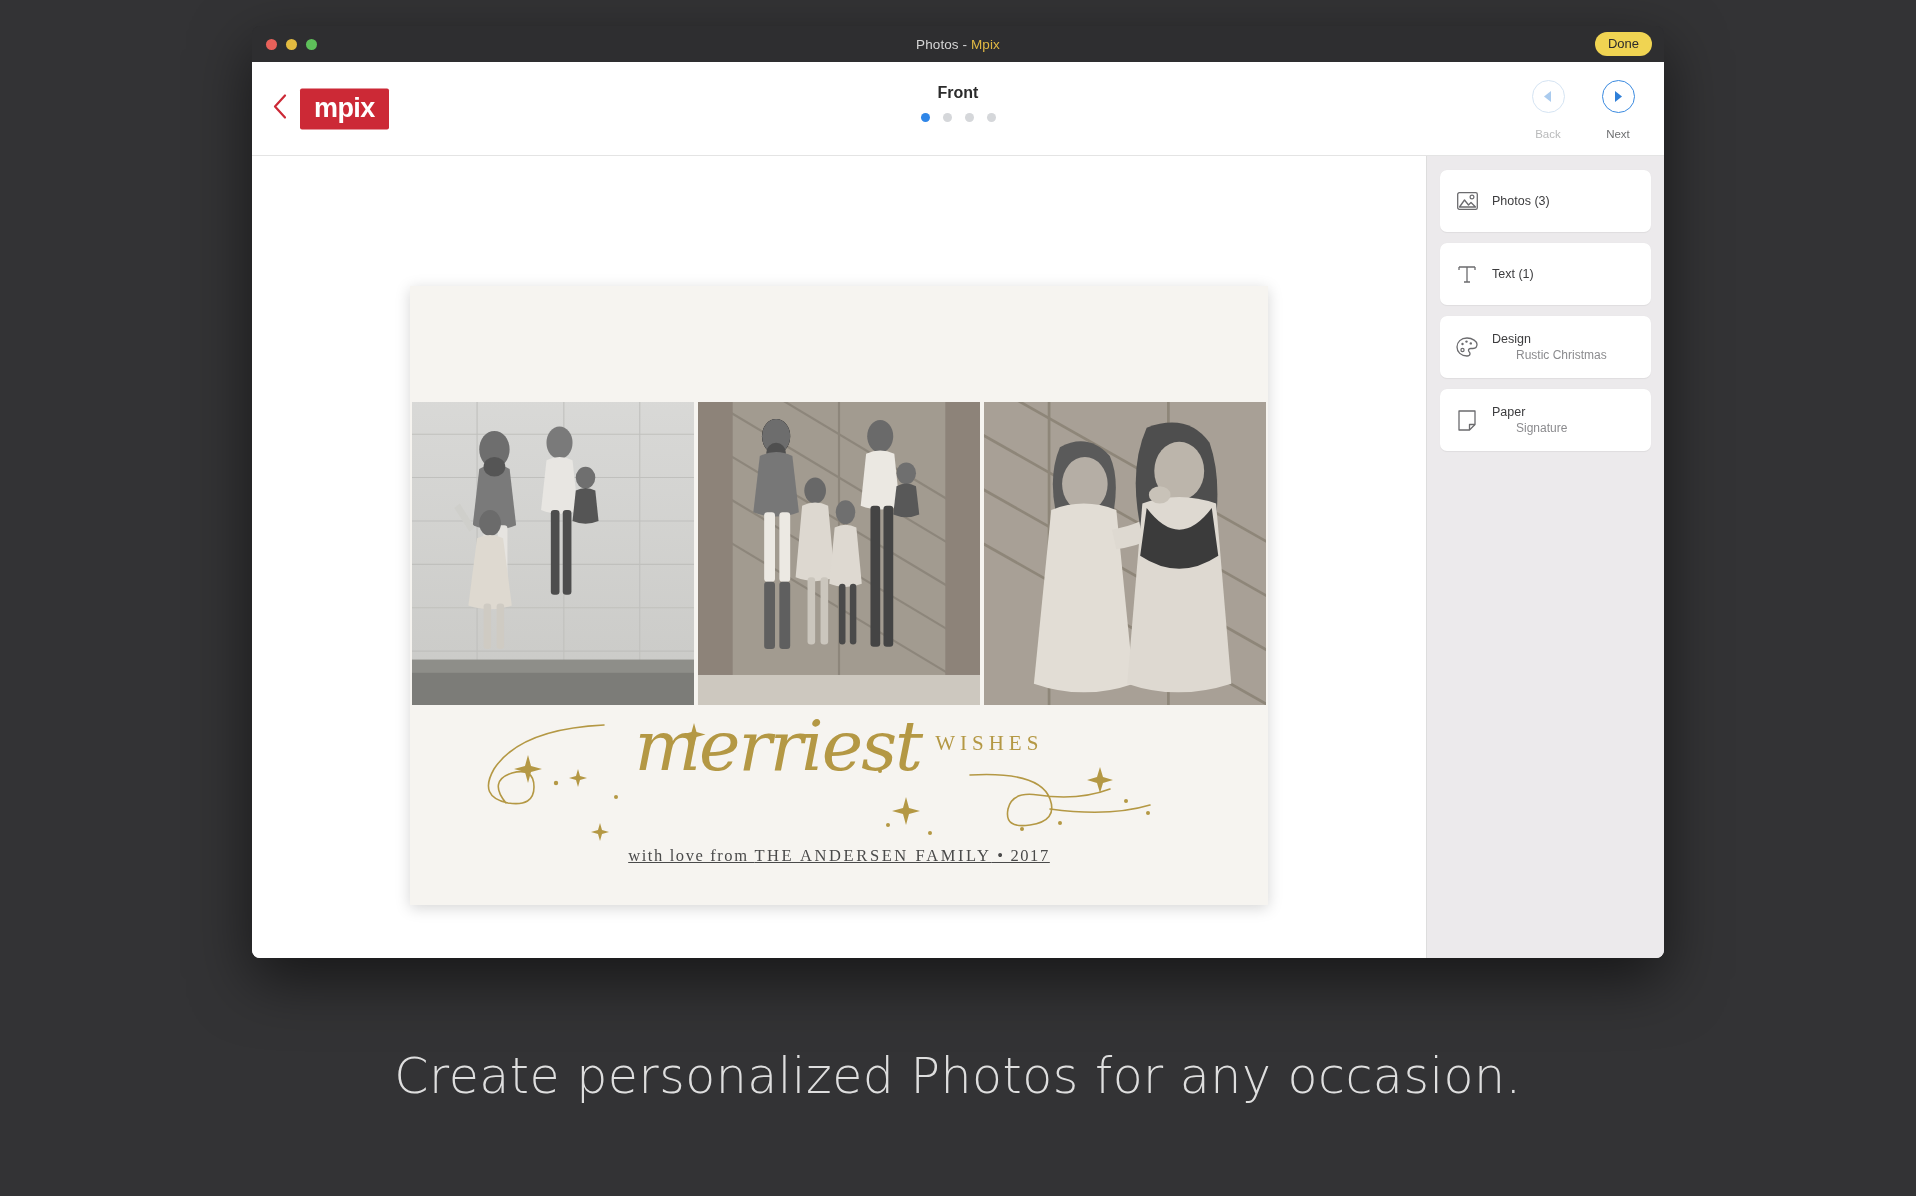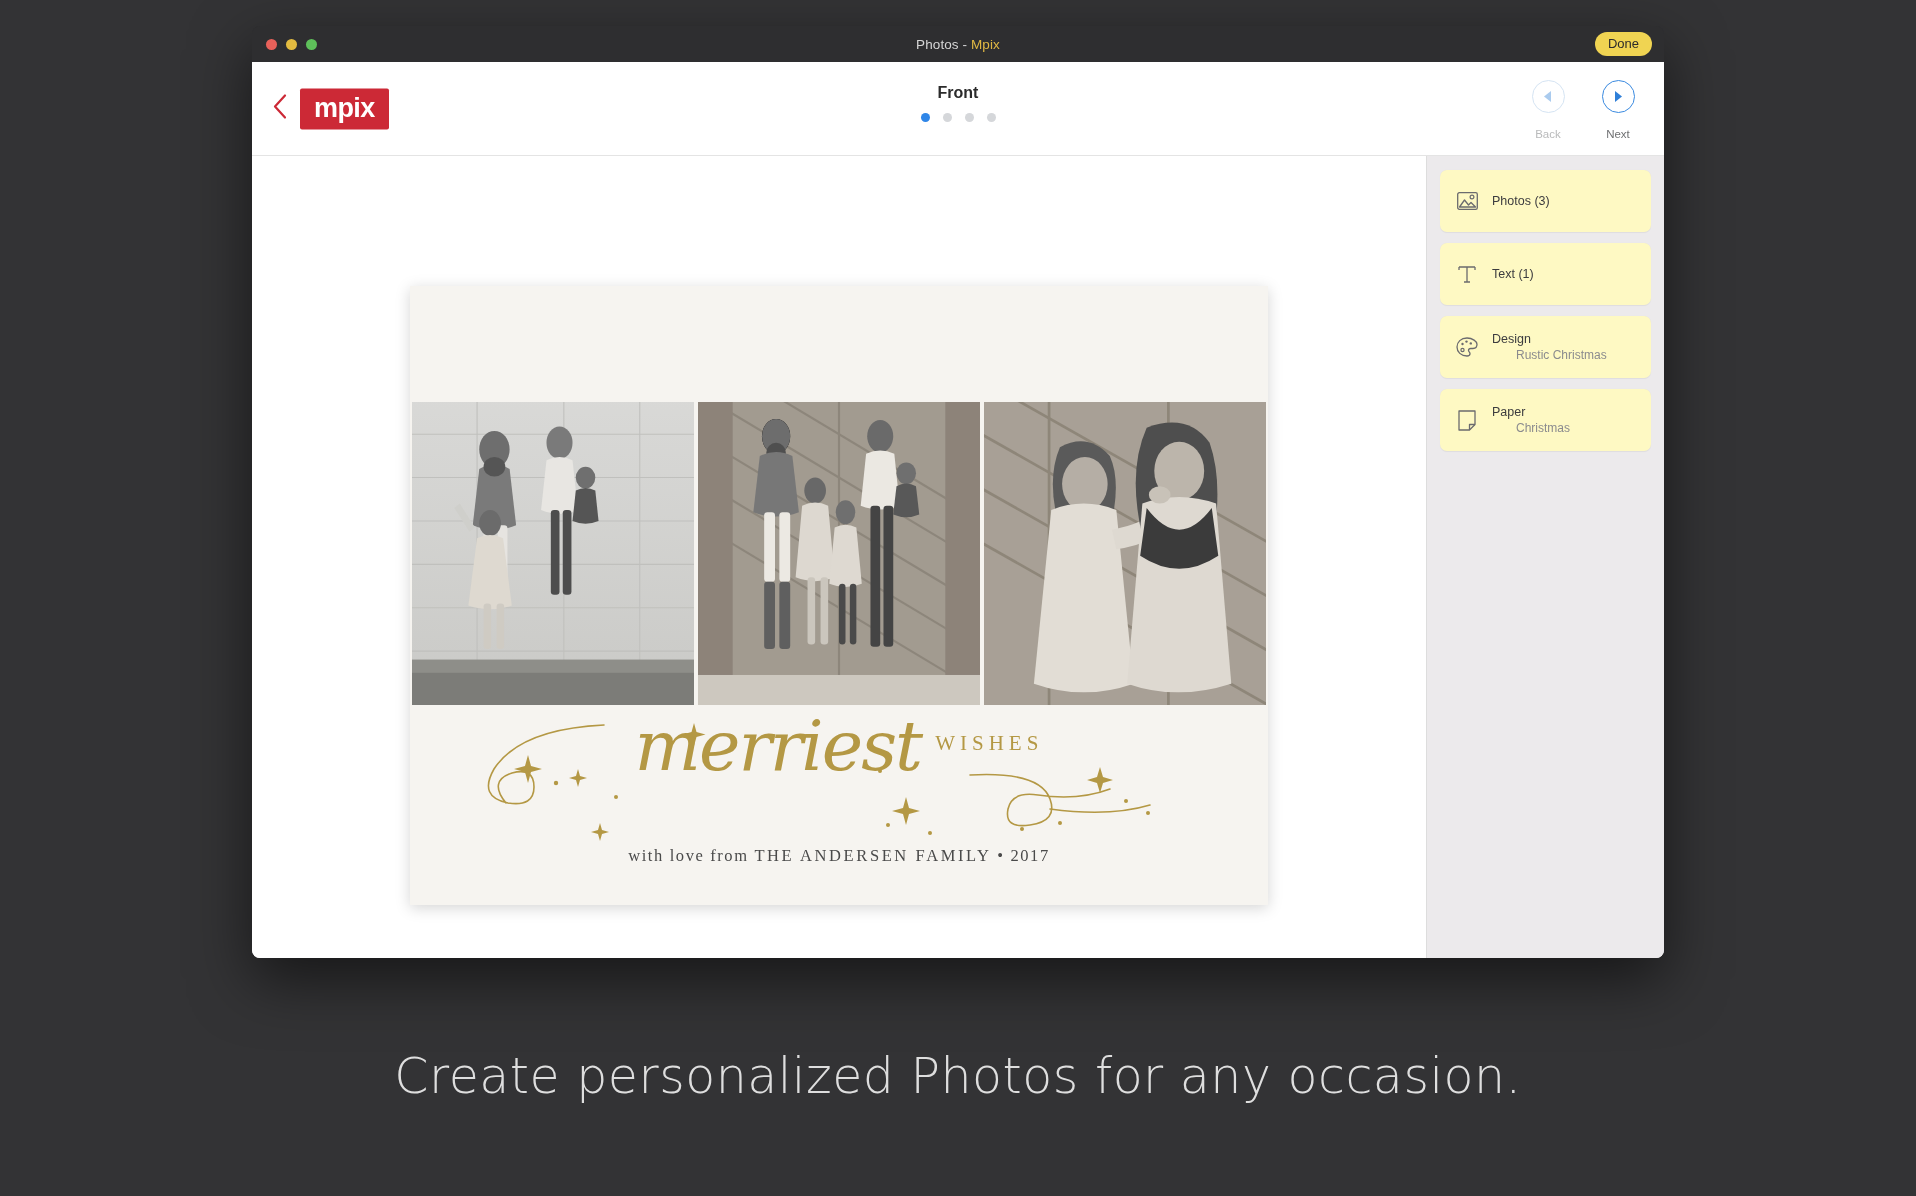--- a/index.html
+++ b/index.html
@@ -192,36 +192,37 @@
     padding-bottom: 6px;
   }
   .signoff {
     position: absolute;
     left: 0; right: 0; bottom: 39px;
     text-align: center;
     font-family: "Liberation Serif", serif;
     font-size: 16.5px;
     color: #4a4a4a;
     letter-spacing: 1.6px;
+    text-decoration: underline;
   }
   .signoff .fam { letter-spacing: 2.6px; }
   .flourish { position: absolute; left: 0; top: 0; width: 100%; height: 150px; pointer-events: none; }
 
   
   .sidebar {
     width: 238px;
     background: #eceaec;
     border-left: 1px solid #dddddd;
     padding: 14px 13px;
     display: flex;
     flex-direction: column;
     gap: 11px;
   }
   .panel {
-    background: #fef9c3;
+    background: #ffffff;
     border-radius: 7px;
     min-height: 62px;
     display: flex;
     align-items: center;
     padding: 0 16px;
     gap: 14px;
     cursor: pointer;
     box-shadow: 0 0.5px 1px rgba(0,0,0,0.06);
   }
   .panel .pi { width: 22px; height: 22px; flex: 0 0 22px; display: flex; align-items: center; justify-content: center; }
@@ -520,21 +521,21 @@
 
         <div class="panel">
           <span class="pi">
             <svg width="18" height="21" viewBox="0 0 18 21">
               <path d="M1 1 H17 V14.5 L11.5 20 H1 Z" fill="none" stroke="#6b6b6e" stroke-width="1.3" stroke-linejoin="round"></path>
               <path d="M11.5 20 V14.5 H17" fill="none" stroke="#6b6b6e" stroke-width="1.3" stroke-linejoin="round"></path>
             </svg>
           </span>
           <span class="ptext">
             <span class="ptitle">Paper</span>
-            <span class="psub">Christmas</span>
+            <span class="psub">Signature</span>
           </span>
         </div>
 
       </div>
 
     </div>
   </div>
 </div>
 
 <div class="caption">Create personalized Photos for any occasion.</div>

